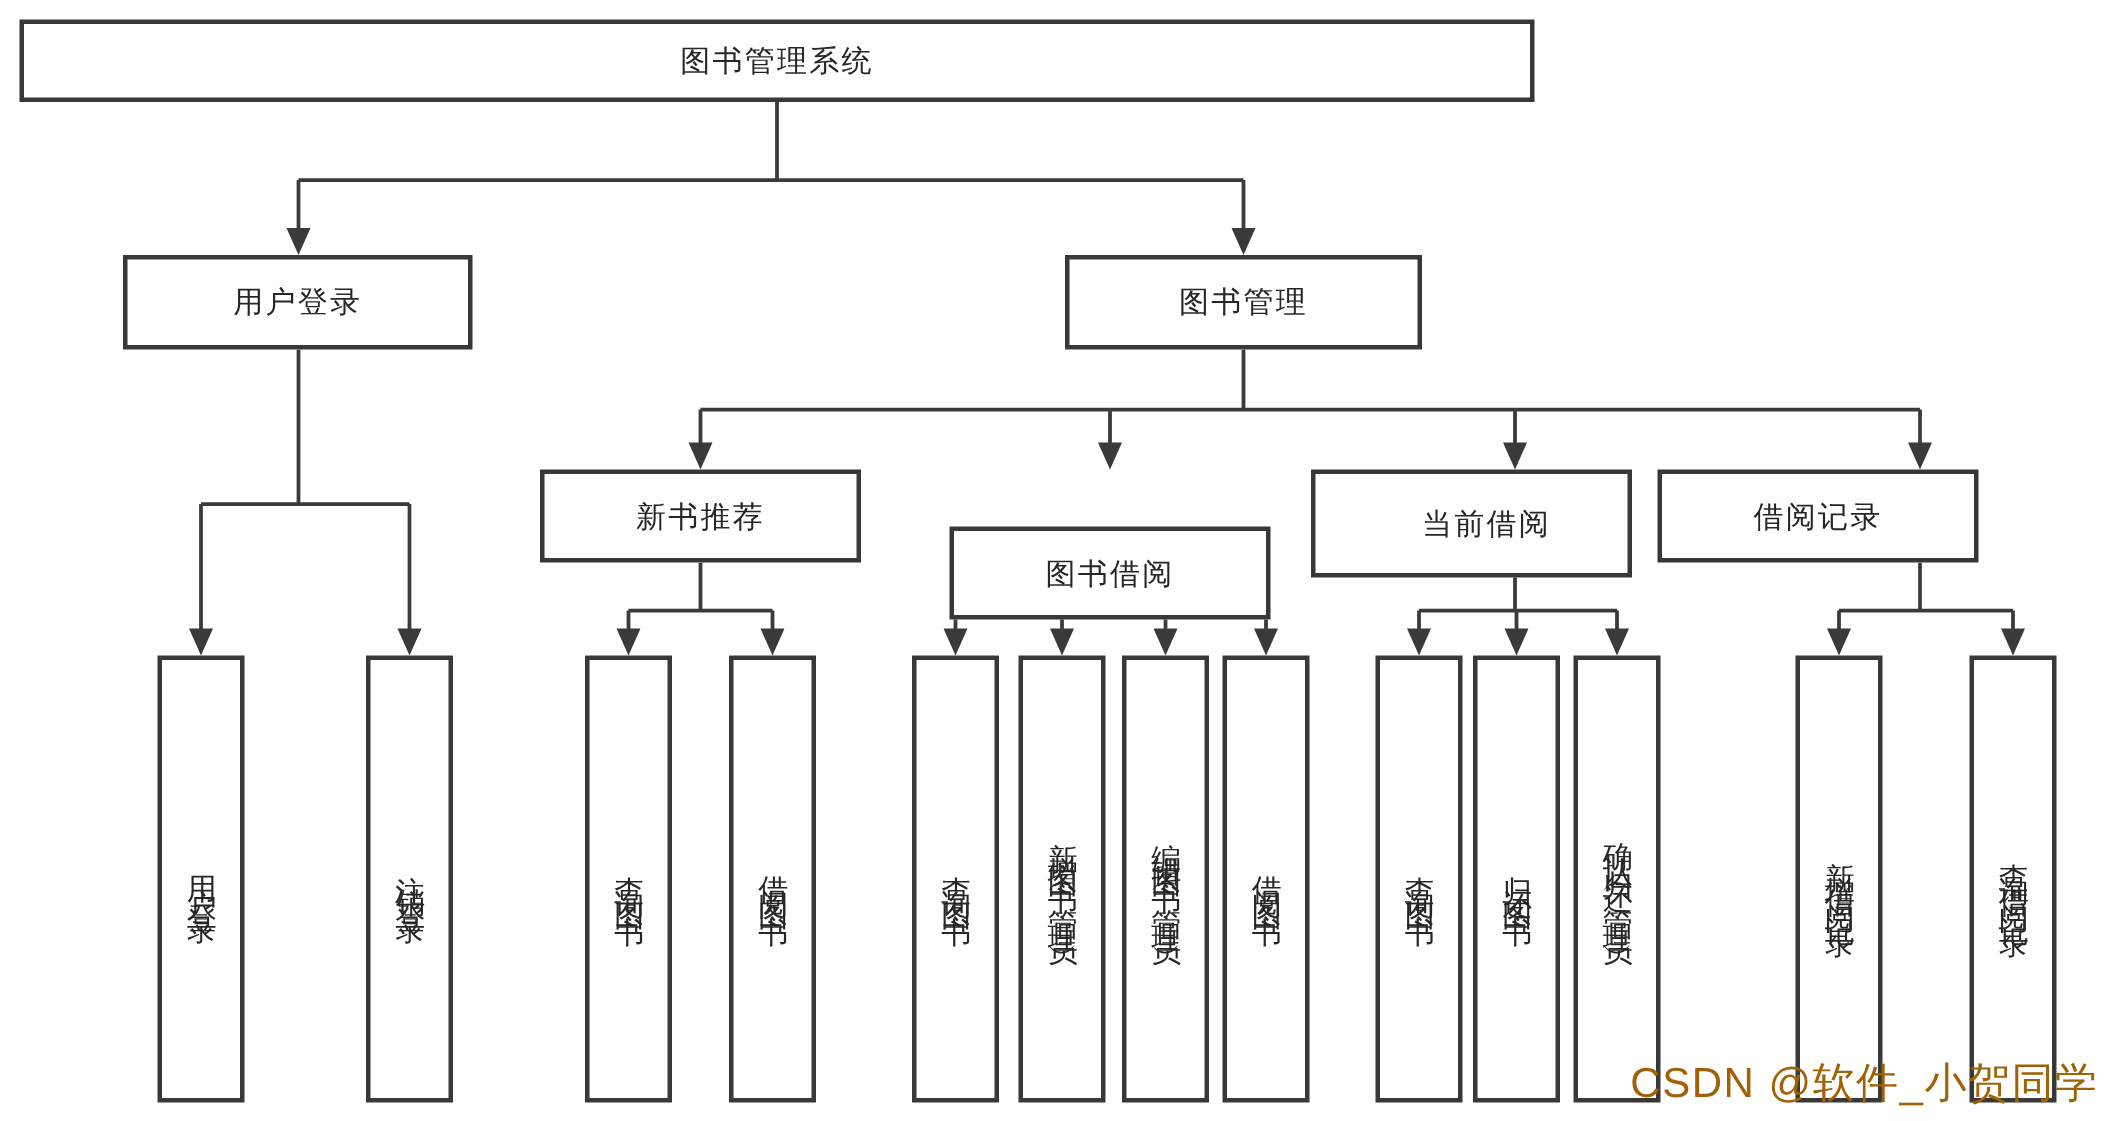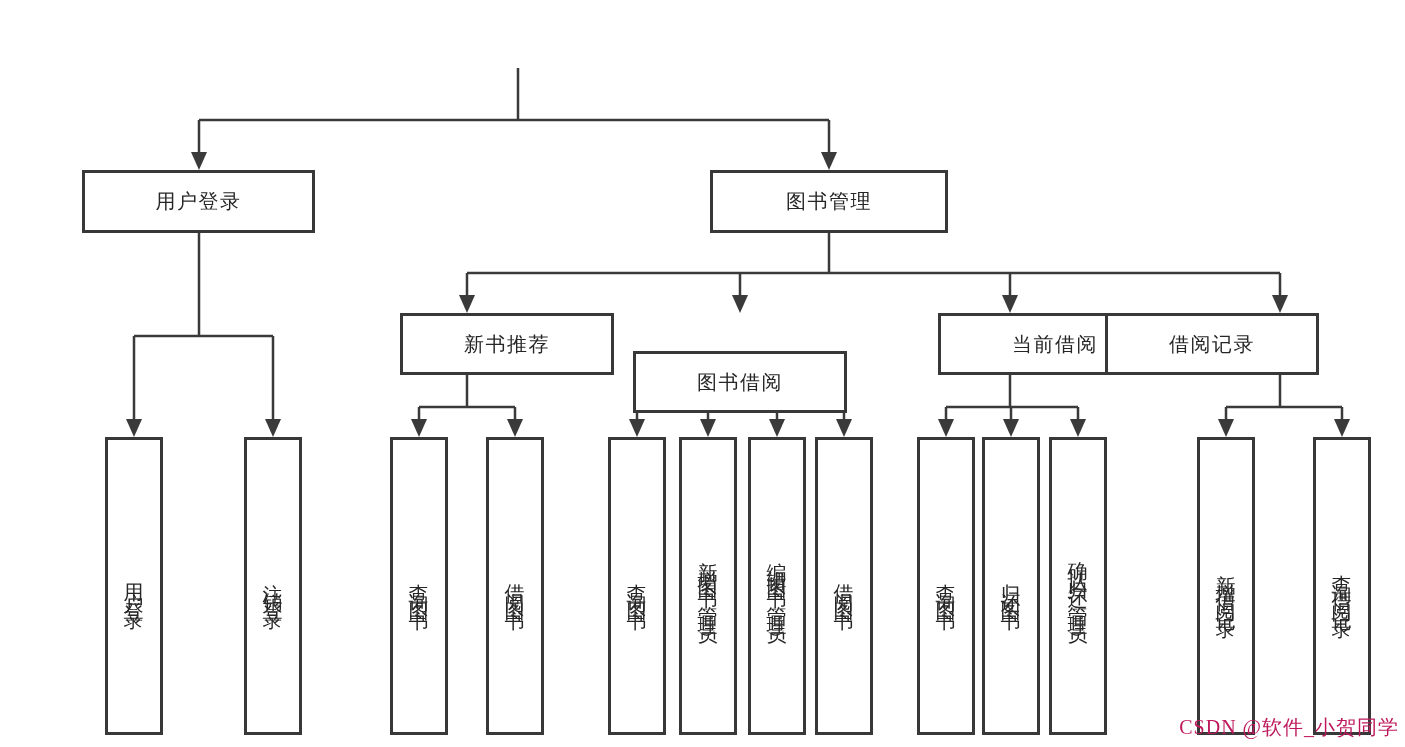--- a/index.html
+++ b/index.html
@@ -41,26 +41,25 @@
     text-orientation: mixed;
     font-size: 20px;
     letter-spacing: 9px;
     line-height: 1;
     white-space: nowrap;
   }
   .watermark {
     position: absolute;
     right: 6px;
     bottom: 6px;
-    font-size: 20px;
-    color: #be185d;
+    font-size: 28px;
+    color: #a16207;
     letter-spacing: 1px;
     z-index: 10;
     white-space: nowrap;
-    font-family: Liberation Serif, serif;
   }
 </style>
 </head>
 <body>
 
 <div class="canvas">
 
   <svg class="connectors" width="1405" height="747" viewBox="0 0 1405 747">
     <g stroke="#3a3a3a" stroke-width="2.5" fill="none">
 
@@ -94,35 +93,38 @@
       <polygon points="769,419 785,419 777,437"></polygon>
       <polygon points="836,419 852,419 844,437"></polygon>
       <polygon points="938,419 954,419 946,437"></polygon>
       <polygon points="1003,419 1019,419 1011,437"></polygon>
       <polygon points="1070,419 1086,419 1078,437"></polygon>
       <polygon points="1218,419 1234,419 1226,437"></polygon>
       <polygon points="1334,419 1350,419 1342,437"></polygon>
     </g>
   </svg>
 
+  <div class="node h" style="left:13px; top:13px; width:1010px; height:55px;">
+    <span class="label">图书管理系统</span>
+  </div>
 
   <div class="node h" style="left:82px; top:170px; width:233px; height:63px;">
     <span class="label">用户登录</span>
   </div>
   <div class="node h" style="left:710px; top:170px; width:238px; height:63px;text-align:right;">
     <span class="label">图书管理</span>
   </div>
 
-  <div class="node h" style="left:360px; top:313px; width:214px; height:62px;margin-left:40px;">
+  <div class="node h" style="left:360px; top:313px; width:214px; height:62px;">
     <span class="label">新书推荐</span>
   </div>
   <div class="node h" style="left:633px; top:313px; width:214px; height:62px;margin-top:38px;">
     <span class="label">图书借阅</span>
   </div>
-  <div class="node h" style="left:938px; top:313px; width:214px; height:62px;padding-left:20px;">
+  <div class="node h" style="left:874px; top:313px; width:214px; height:72px;padding-left:20px;">
     <span class="label">当前借阅</span>
   </div>
   <div class="node h" style="left:1105px; top:313px; width:214px; height:62px;">
     <span class="label">借阅记录</span>
   </div>
 
   <div class="node v" style="left:105px; top:437px; width:58px; height:298px;">
     <span class="label">用户登录</span>
   </div>
   <div class="node v" style="left:244px; top:437px; width:58px; height:298px;">

